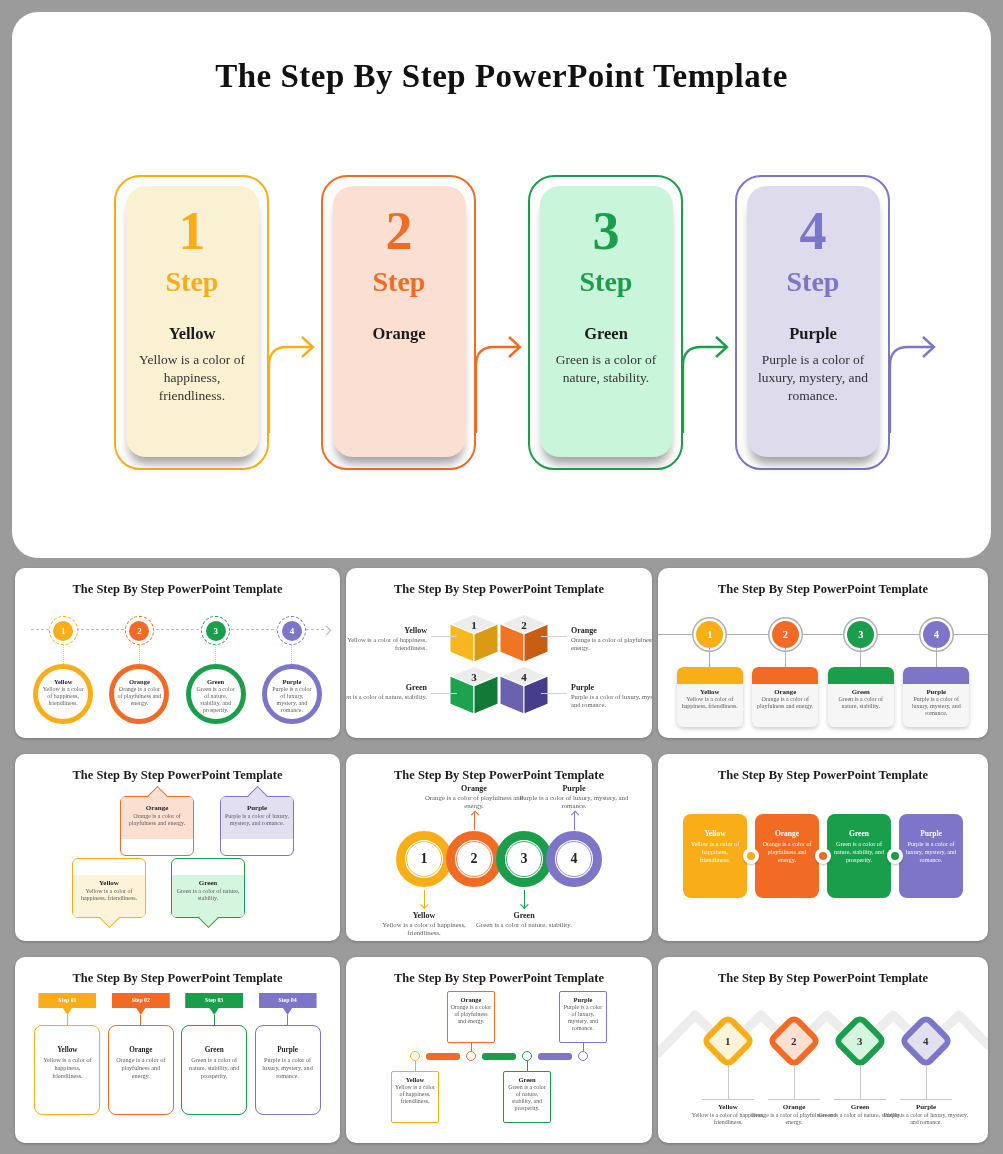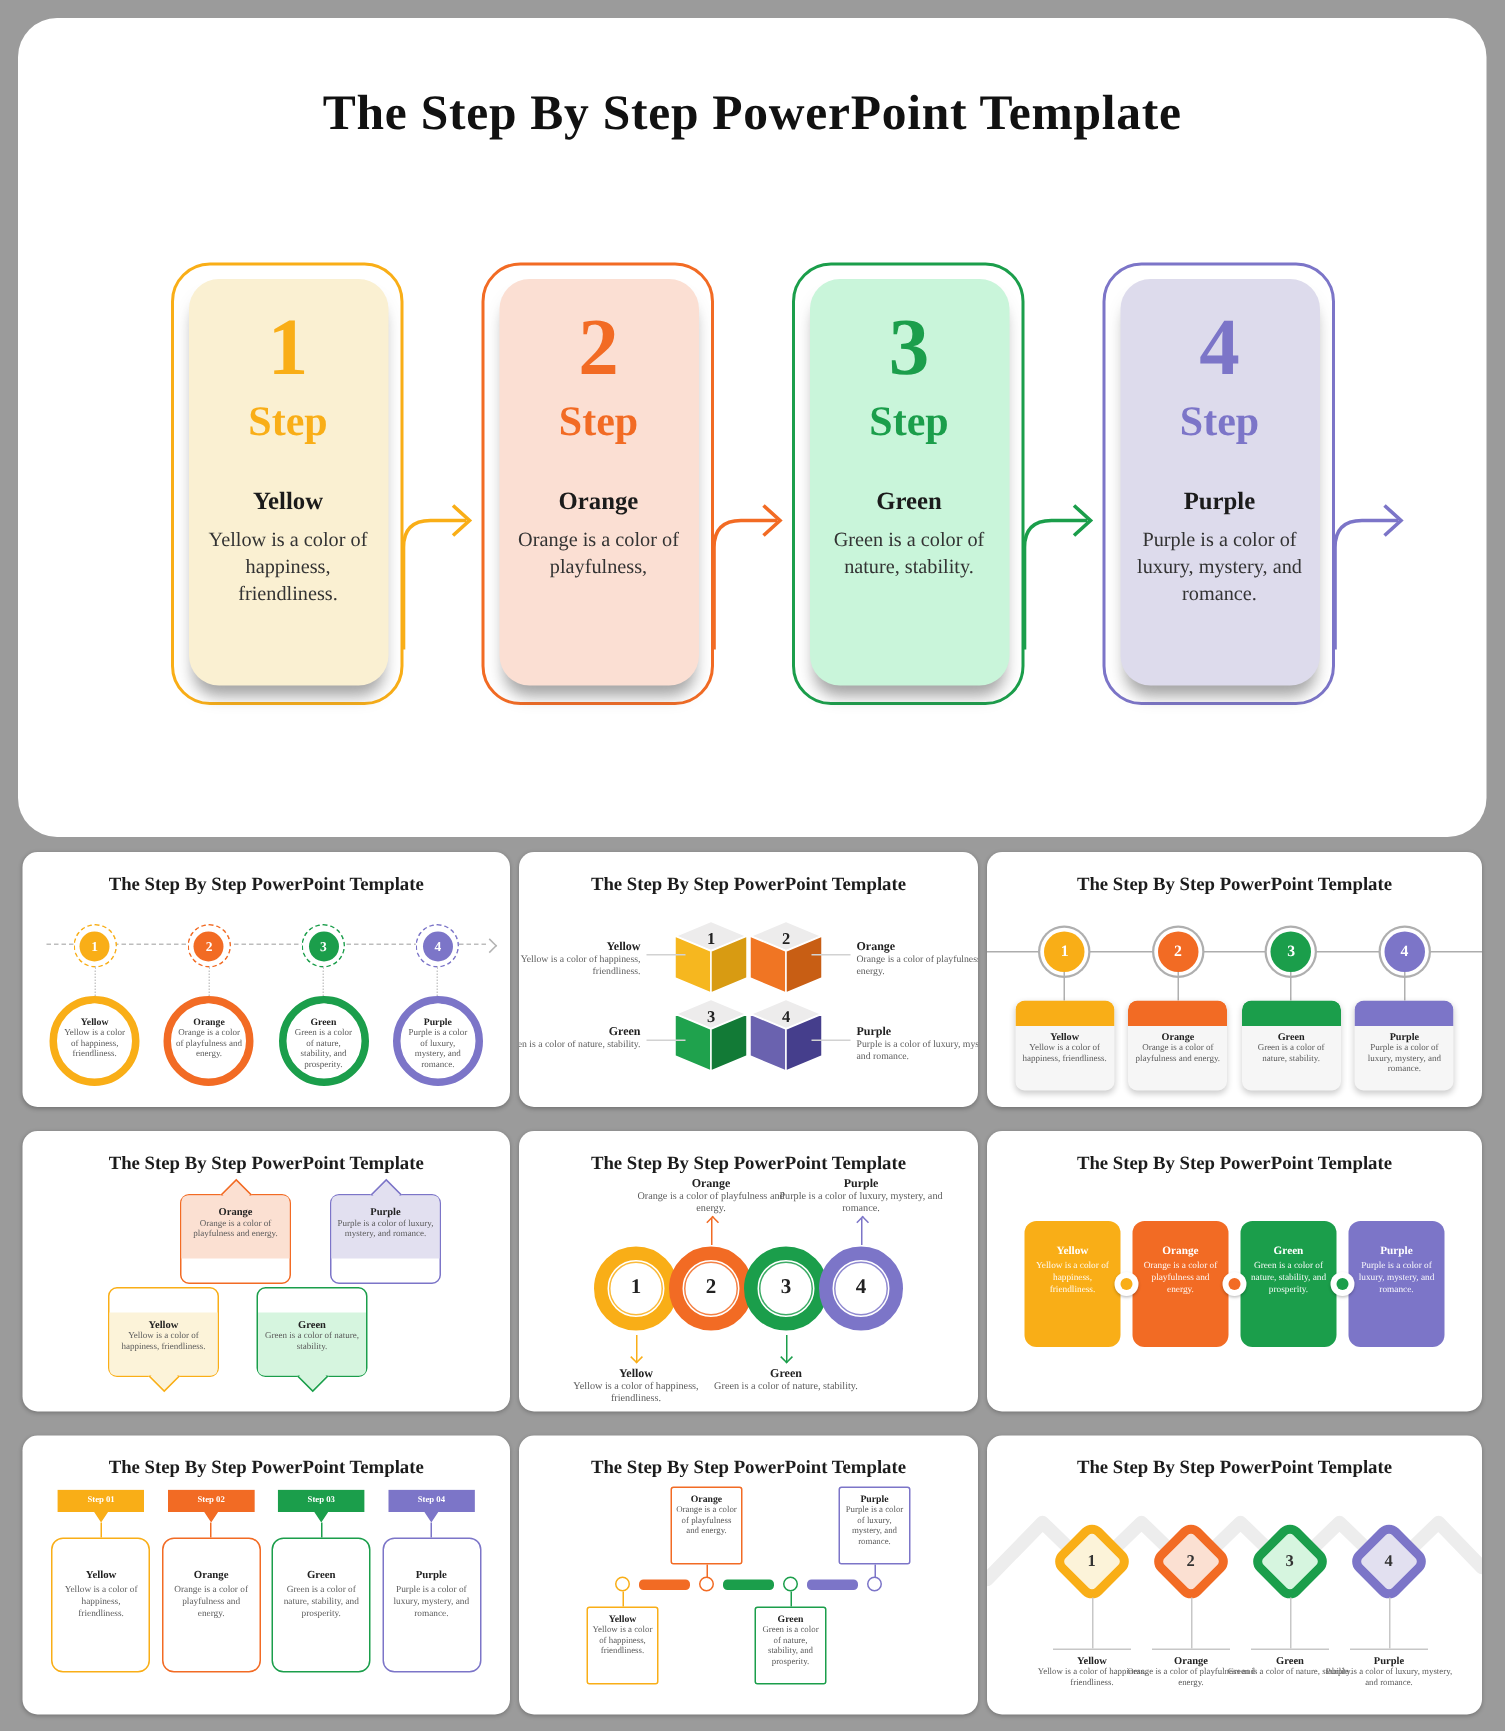--- a/index.html
+++ b/index.html
@@ -202,21 +202,20 @@
       </svg>
     </div>
 
     <div class="step co">
       <div class="step-outer"></div>
       <div class="step-fill"></div>
       <div class="step-content">
         <div class="step-num">2</div>
         <div class="step-word">Step</div>
         <div class="step-name">Orange</div>
-        <div class="step-desc">Orange is a color of playfulness,</div>
       </div>
       <svg class="step-arrow" width="62" height="100" viewBox="0 0 62 100">
         <path d="M4 98 L4 30 Q4 12 22 12 L46 12" fill="none" stroke="#F26B24" stroke-width="2.4"></path>
         <path d="M37 2 L48 12 L37 22" fill="none" stroke="#F26B24" stroke-width="2.4"></path>
       </svg>
     </div>
 
     <div class="step cg">
       <div class="step-outer"></div>
       <div class="step-fill"></div>

